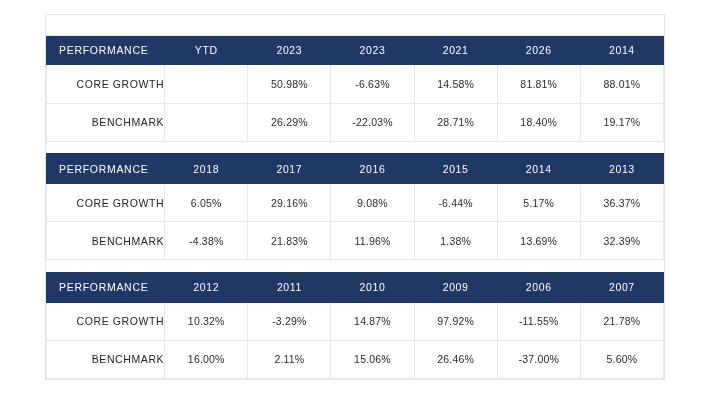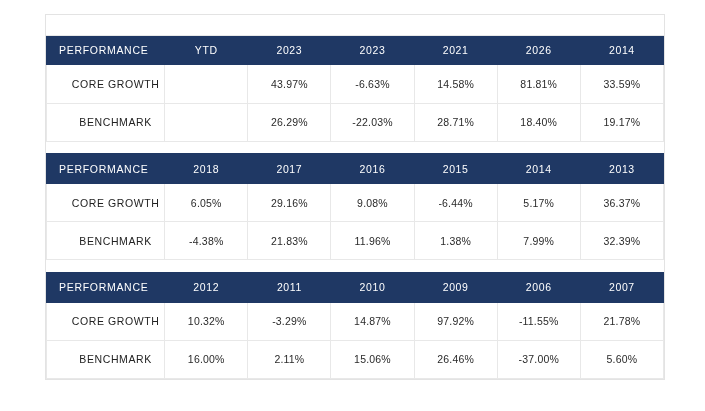--- a/index.html
+++ b/index.html
@@ -67,21 +67,21 @@
   tr.header-row td.label-cell {
     text-align: left;
     padding-left: 12px;
     letter-spacing: 0.7px;
   }
   tr.data-row td {
     height: 36px;
     background: #ffffff;
   }
   tr.data-row td.label-cell {
-    text-align: center;
+    text-align: right;
     padding-left: 20px;
     letter-spacing: 0.6px;
     color: #222222;
   }
   tr.data-row td.empty-cell { color: transparent; }
 </style>
 </head>
 <body>
 
 <div id="page">
@@ -113,25 +113,25 @@
           <td>YTD</td>
           <td>2023</td>
           <td>2023</td>
           <td>2021</td>
           <td>2026</td>
           <td>2014</td>
         </tr>
         <tr class="data-row">
           <td class="label-cell">CORE GROWTH</td>
           <td class="empty-cell"></td>
-          <td>43.97%</td>
+          <td>50.98%</td>
           <td>-6.63%</td>
           <td>14.58%</td>
           <td>81.81%</td>
-          <td>33.59%</td>
+          <td>88.01%</td>
         </tr>
         <tr class="data-row">
           <td class="label-cell">BENCHMARK</td>
           <td class="empty-cell"></td>
           <td>26.29%</td>
           <td>-22.03%</td>
           <td>28.71%</td>
           <td>18.40%</td>
           <td>19.17%</td>
         </tr>
@@ -163,21 +163,21 @@
           <td>-6.44%</td>
           <td>5.17%</td>
           <td>36.37%</td>
         </tr>
         <tr class="data-row">
           <td class="label-cell">BENCHMARK</td>
           <td>-4.38%</td>
           <td>21.83%</td>
           <td>11.96%</td>
           <td>1.38%</td>
-          <td>7.99%</td>
+          <td>13.69%</td>
           <td>32.39%</td>
         </tr>
 
         <tr class="gap-row">
           <td></td>
           <td></td>
           <td></td>
           <td></td>
           <td></td>
           <td></td>

